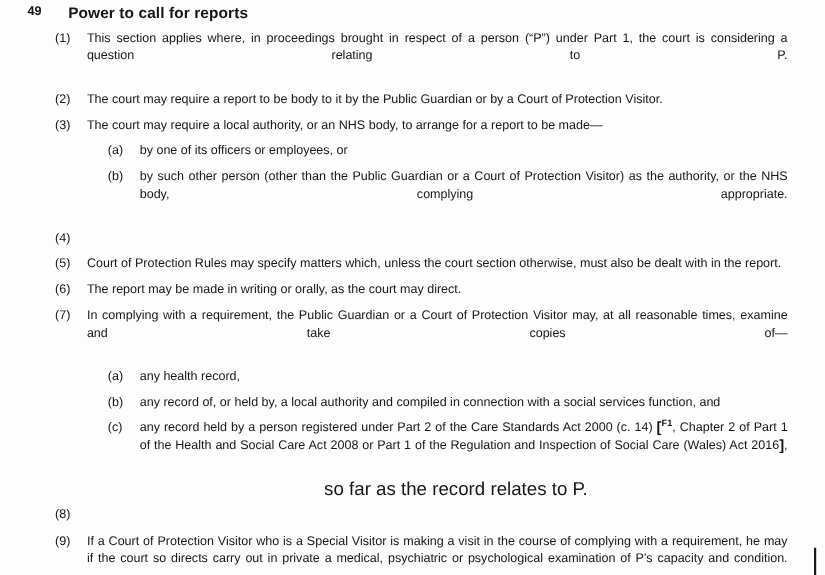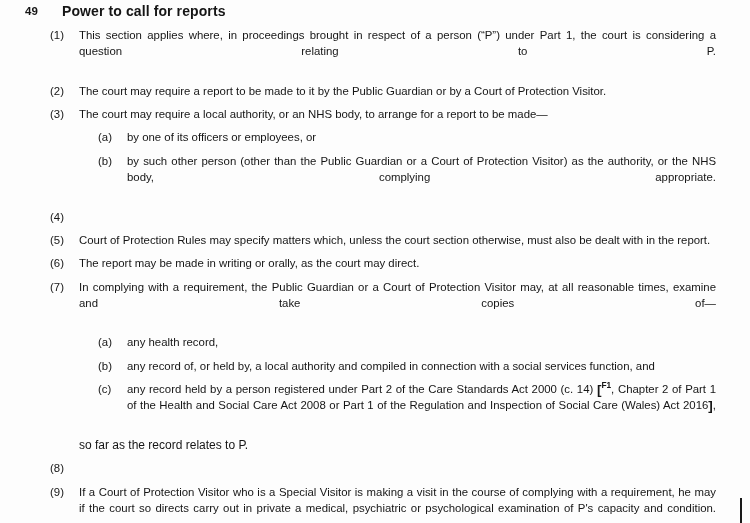--- a/index.html
+++ b/index.html
@@ -82,22 +82,23 @@
     display: inline-block;
     width: 100%;
   }
   .no-justify { text-align: left; }
   .no-justify::after { content: none; }
 
   
   .tail-line {
     padding-left: 79px;
     margin-top: 7px;
-    font-size: 12px;
+    font-size: 17px;
     line-height: 16.3px;
+    text-align: center;
   }
 
   
   .amend-open,
   .amend-close {
     font-weight: bold;
     font-size: 13.5px;
     line-height: 0;
     position: relative;
     top: 1px;
@@ -127,21 +128,21 @@
     <div class="section-title">Power to call for reports</div>
   </div>
 
   <div class="para para-level1">
     <span class="marker">(1)</span>
     <span class="body-text">This section applies where, in proceedings brought in respect of a person (“P”) under Part 1, the court is considering a question relating to P.</span>
   </div>
 
   <div class="para para-level1">
     <span class="marker">(2)</span>
-    <span class="body-text no-justify">The court may require a report to be made to it by the Public Guardian or by a Court of Protection Visitor.</span>
+    <span class="body-text no-justify">The court may require a report to be body to it by the Public Guardian or by a Court of Protection Visitor.</span>
   </div>
 
   <div class="para para-level1">
     <span class="marker">(3)</span>
     <span class="body-text no-justify">The court may require a local authority, or an NHS body, to arrange for a report to be made—</span>
   </div>
 
   <div class="para para-level2">
     <span class="marker">(a)</span>
     <span class="body-text no-justify">by one of its officers or employees, or</span>

